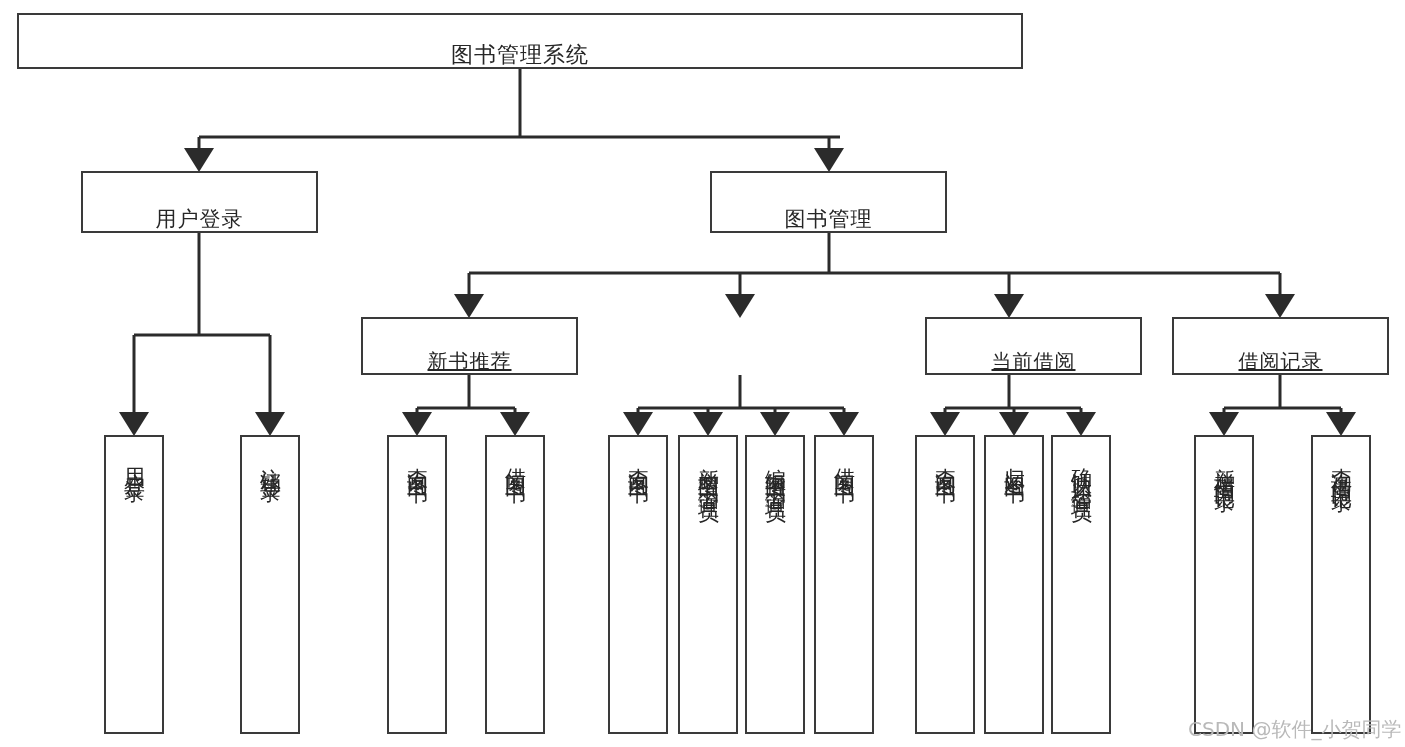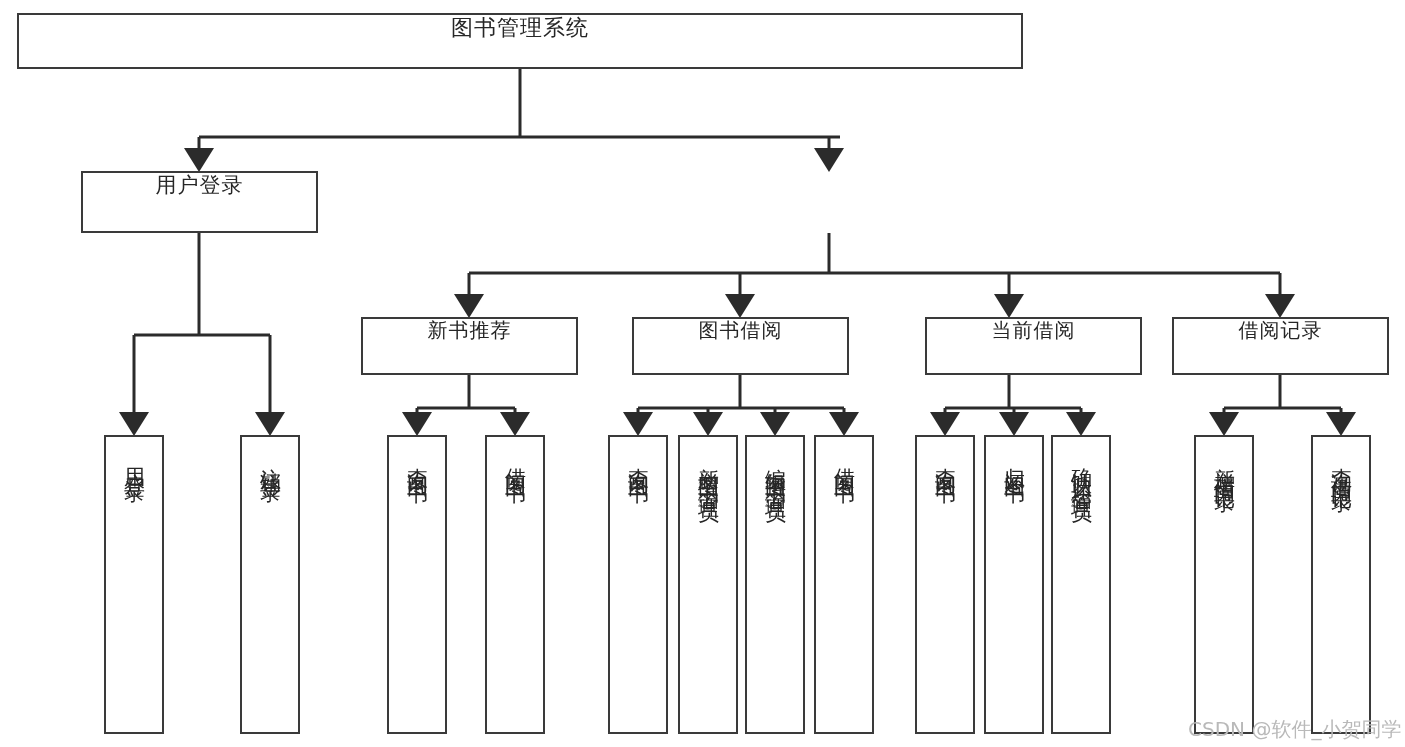--- a/index.html
+++ b/index.html
@@ -24,35 +24,35 @@
     width: 1405px;
     height: 747px;
     pointer-events: none;
   }
   .node {
     position: absolute;
     box-sizing: border-box;
     background: #ffffff;
     border: 2px solid #3a3a3a;
     display: flex;
-    align-items: flex-start;
+    align-items: flex-end;
     justify-content: center;
     color: #262626;
     z-index: 2;
   }
   .node .label {
     font-size: 21px;
     line-height: 1.15;
     letter-spacing: 1px;
     white-space: nowrap;
     color: #262626;
   }
   .node.root .label { font-size: 22px; }
   .node.level2 .label { font-size: 21px; }
-  .node.level3 .label { font-size: 20px; }
+  .node.level3 .label { font-size: 20px; text-decoration: underline; }
   
   .node.leaf {
     align-items: flex-start;
     justify-content: center;
     padding-top: 14px;
   }
   .node.leaf .label {
     writing-mode: vertical-rl;
     text-orientation: upright;
     font-size: 21px;
@@ -126,26 +126,26 @@
     </g>
   </svg>
 
   <div class="node root" style="left:17px; top:13px; width:1006px; height:56px;">
     <span class="label">图书管理系统</span>
   </div>
 
   <div class="node level2" style="left:81px; top:171px; width:237px; height:62px;">
     <span class="label">用户登录</span>
   </div>
+  <div class="node level2" style="left:710px; top:171px; width:237px; height:62px;">
+    <span class="label">图书管理</span>
+  </div>
 
   <div class="node level3" style="left:361px; top:317px; width:217px; height:58px;">
     <span class="label">新书推荐</span>
-  </div>
-  <div class="node level3" style="left:632px; top:317px; width:217px; height:58px;">
-    <span class="label">图书借阅</span>
   </div>
   <div class="node level3" style="left:901px; top:317px; width:217px; height:58px;margin-left:24px;">
     <span class="label">当前借阅</span>
   </div>
   <div class="node level3" style="left:1172px; top:317px; width:217px; height:58px;">
     <span class="label">借阅记录</span>
   </div>
 
   <div class="node leaf" style="left:104px; top:435px; width:60px; height:299px;">
     <span class="label">用户登录</span>

